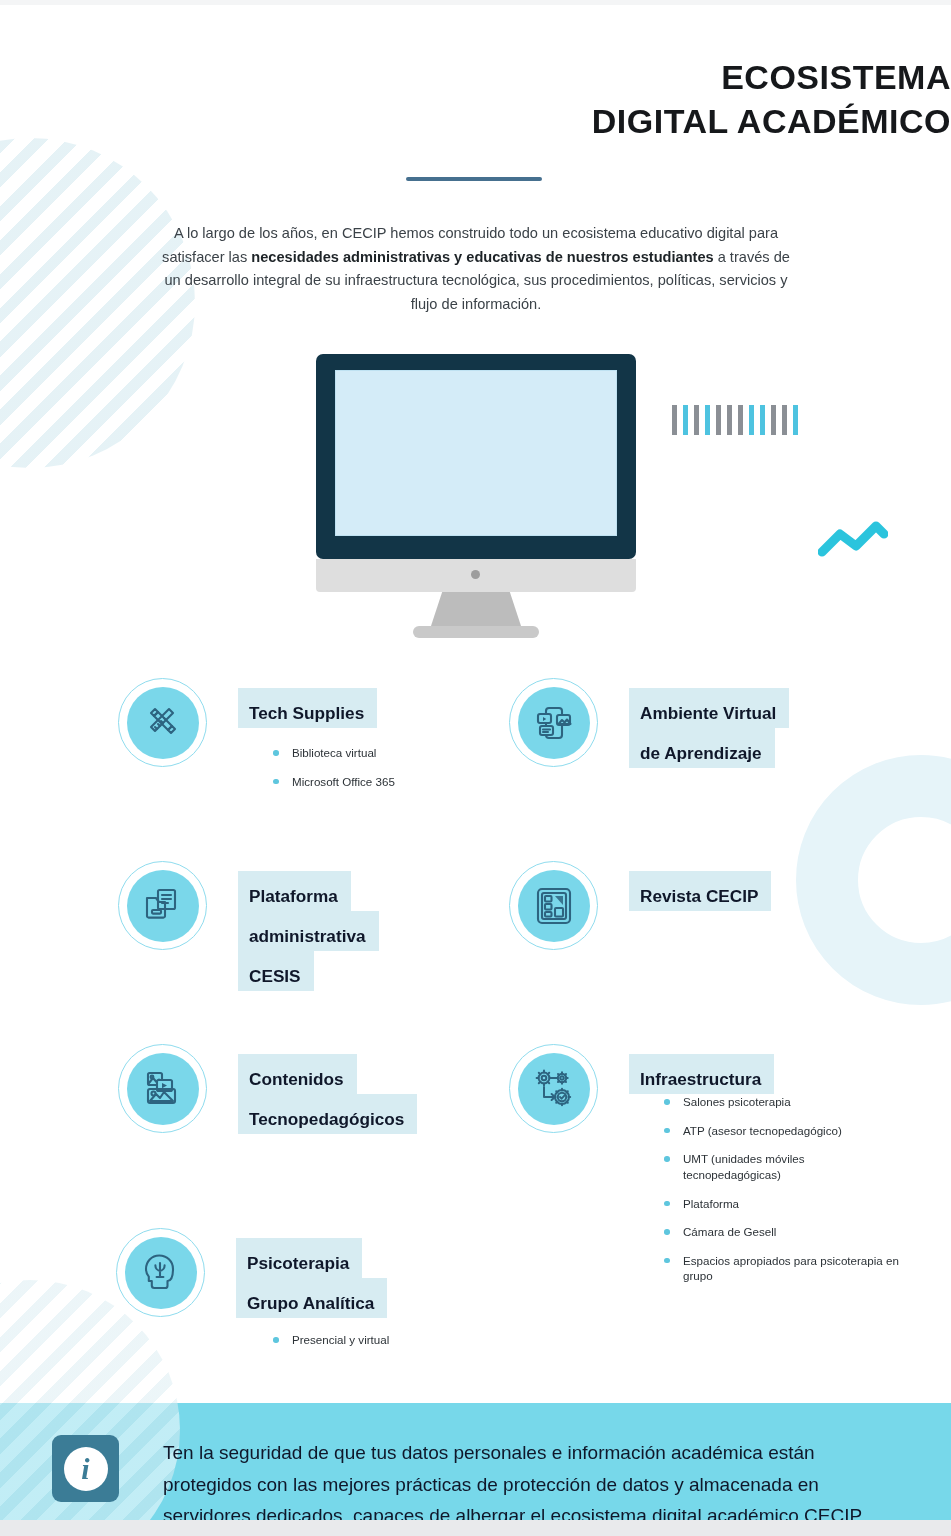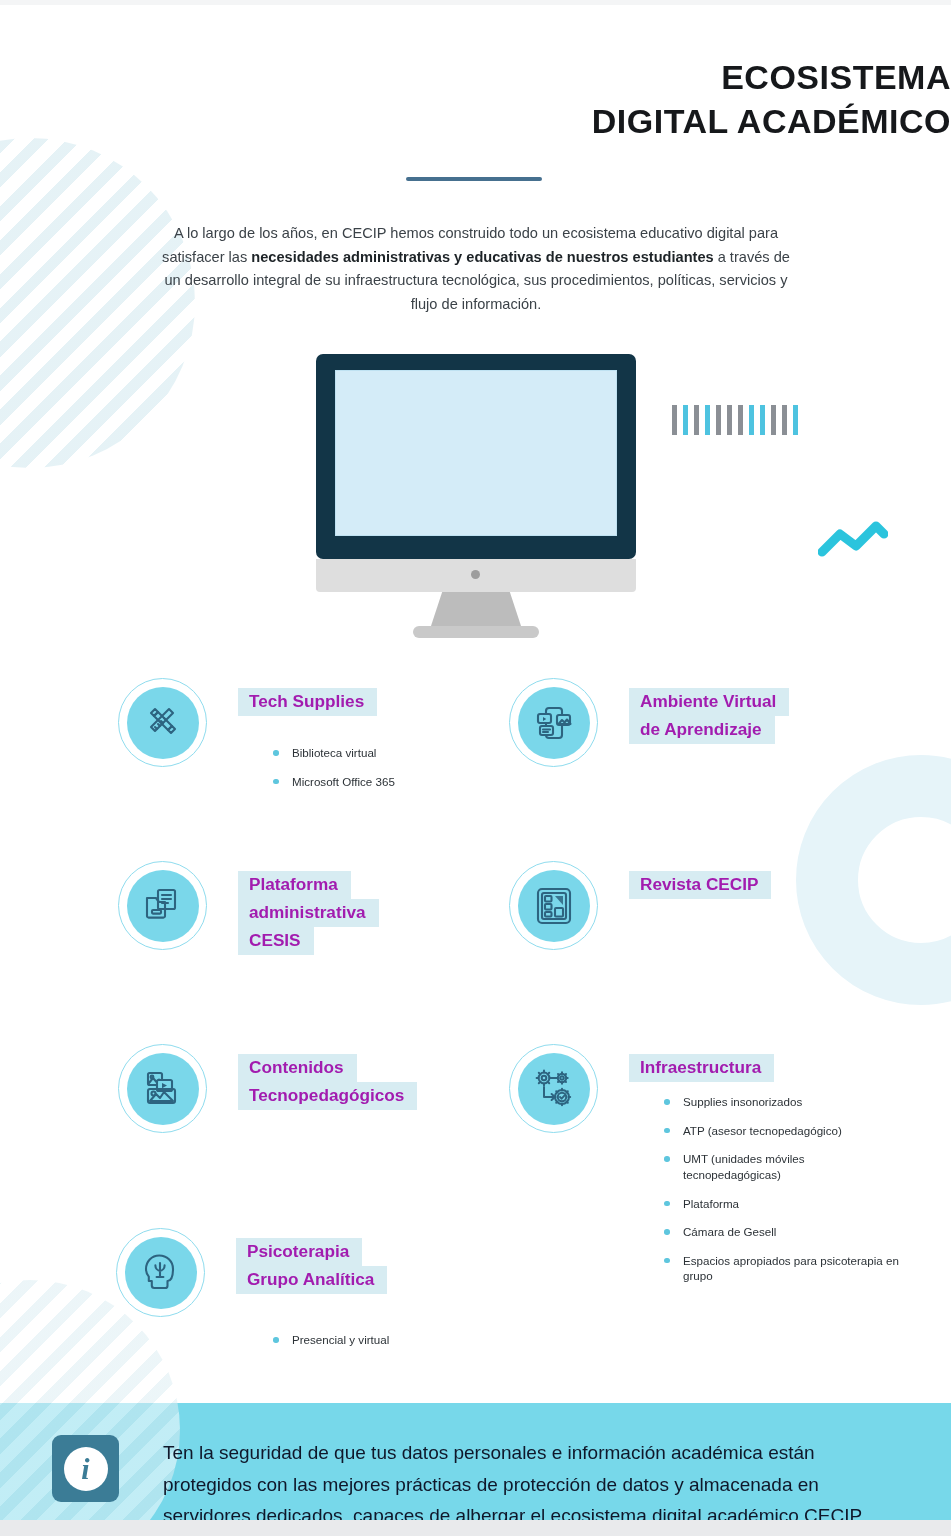--- a/index.html
+++ b/index.html
@@ -76,22 +76,22 @@
   .item { position:absolute; }
   .circ { position:absolute; left:0; top:0; width:89px; height:89px;
           border-radius:50%; border:1.3px solid #8fdcee;
           display:flex; align-items:center; justify-content:center; }
   .circ-in { width:72px; height:72px; border-radius:50%; background:#7ad7ea;
              display:flex; align-items:center; justify-content:center; }
   .circ-in svg { display:block; }
 
   .label { position:absolute; left:120px; top:10px; }
   .label .ln {
-    display:table; font-size:17.2px; font-weight:bold; color:#a21caf;
-    line-height:1.34; padding:2px 13px 3px 11px;
+    display:table; font-size:17.2px; font-weight:bold; color:#0f172a;
+    line-height:1.34; padding:14px 13px 3px 11px;
     background:#d7ecf2; white-space:nowrap;
   }
   .bullets { position:absolute; font-size:11.6px; color:#2c3237; line-height:1.35; }
   .bullets li { list-style:none; position:relative; padding-left:19px; margin-bottom:13px; }
   .bullets li:last-child { margin-bottom:0; }
   .bullets li:before { content:""; position:absolute; left:0; top:5px;
      width:5.5px; height:5.5px; border-radius:50%; background:#5ec6de; }
 
   
   .footer { position:absolute; left:0; top:1403px; width:951px; height:117px;
@@ -271,21 +271,21 @@
             <circle cx="30" cy="30" r="4.2"></circle>
           <path d="M30 21.8v1.8M30 36.4v1.8M21.8 30h1.8M36.4 30h1.8M24.2 24.2l1.3 1.3M34.5 34.5l1.3 1.3M35.8 24.2l-1.3 1.3M25.5 34.5l-1.3 1.3"></path>
           <path d="M28 30l1.6 1.7 3-3.4" stroke-width="1.9"></path>
         </svg>
       </div>
     </div>
     <div class="label">
       <span class="ln">Infraestructura</span>
     </div>
     <ul class="bullets" style="left:155px; top:50px; width:235px;">
-      <li>Supplies insonorizados</li>
+      <li>Salones psicoterapia</li>
       <li>ATP (asesor tecnopedagógico)</li>
       <li>UMT (unidades móviles tecnopedagógicas)</li>
       <li>Plataforma</li>
       <li>Cámara de Gesell</li>
       <li>Espacios apropiados para psicoterapia en grupo</li>
     </ul>
   </div>
 
   <div class="item" style="left:116px; top:1228px; width:330px;">
     <div class="circ">

